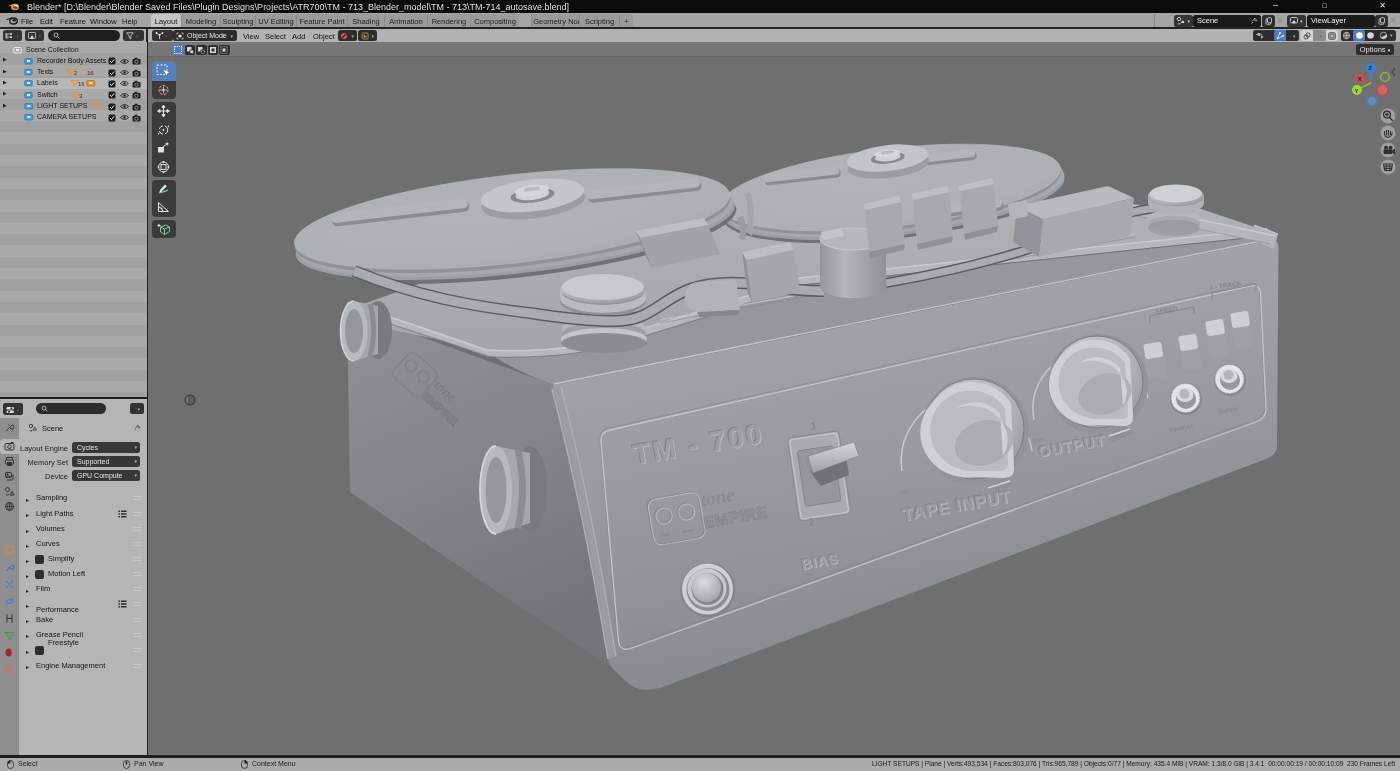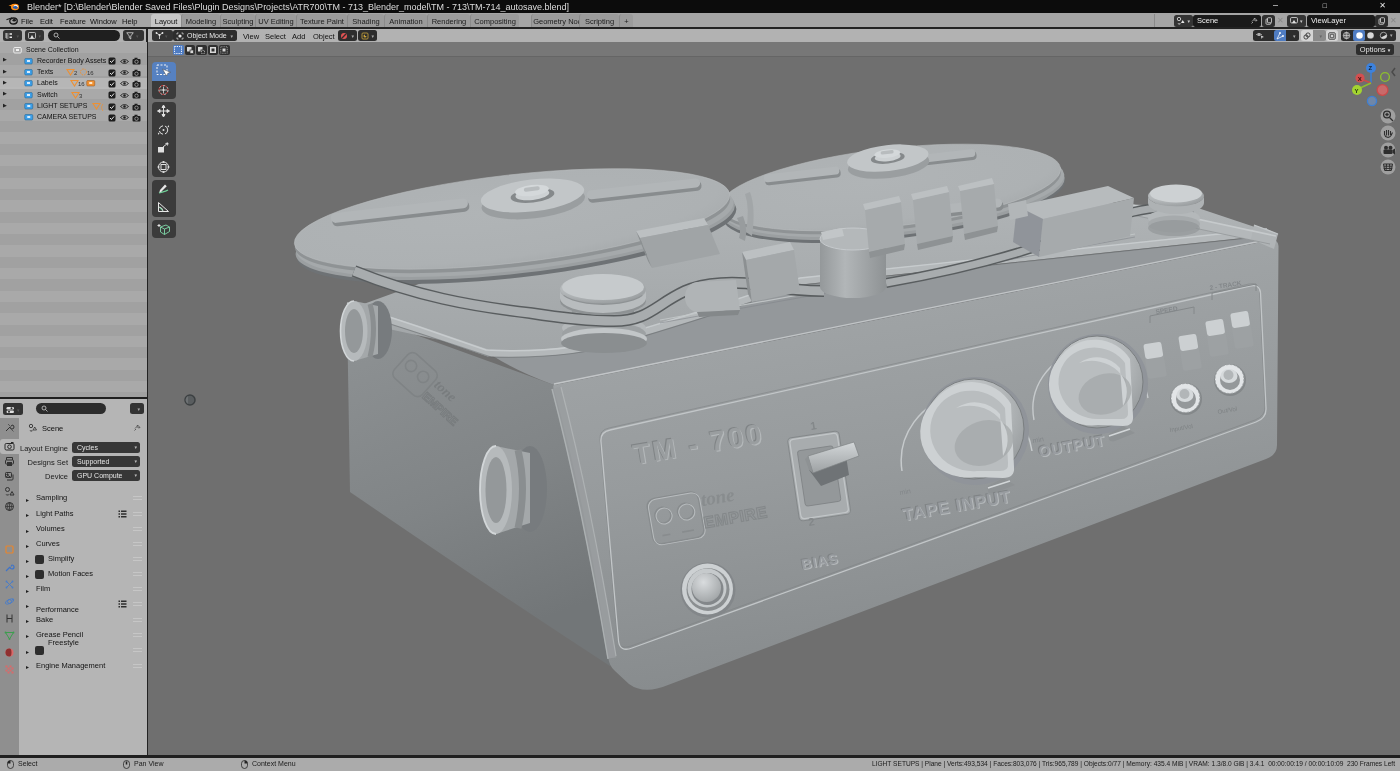--- a/index.html
+++ b/index.html
@@ -94,21 +94,21 @@
   </svg>
   <div class="menuitem" style="left:21px">File</div>
   <div class="menuitem" style="left:40px">Edit</div>
   <div class="menuitem" style="left:60px">Feature</div>
   <div class="menuitem" style="left:90px">Window</div>
   <div class="menuitem" style="left:122px">Help</div>
   <div class="wtab active" style="left:151px;width:30px">Layout</div>
   <div class="wtab" style="left:181px;width:39px">Modeling</div>
   <div class="wtab" style="left:220px;width:35px">Sculpting</div>
   <div class="wtab" style="left:255px;width:41px">UV Editing</div>
-  <div class="wtab" style="left:296px;width:51px">Texture Paint</div>
+  <div class="wtab" style="left:296px;width:51px">Feature Paint</div>
   <div class="wtab" style="left:347px;width:37px">Shading</div>
   <div class="wtab" style="left:384px;width:43px">Animation</div>
   <div class="wtab" style="left:427px;width:43px">Rendering</div>
   <div class="wtab" style="left:470px;width:49px">Compositing</div>
   <div class="wtab" style="left:531px;width:60px">Geometry Nodes</div>
   <div class="wtab" style="left:579px;width:40px">Scripting</div>
   <div class="wtab" style="left:619px;width:14px">+</div>
 
   <div style="position:absolute;left:1154px;top:1px;width:1px;height:13px;background:#8a8a8a"></div>
   <div class="darkbtn" style="left:1174px;top:1.5px;width:19px;height:12px;background:#343434"></div>
@@ -601,21 +601,21 @@
       <path d="M10 14 l3.5-6 3.5 6 Z" fill="none" stroke="#222" stroke-width="1.4"></path>
       <path d="M3 15 a4.5 4.5 0 0 0 7 0 Z" fill="#222"></path>
     </svg>
     <span style="position:absolute;left:23px;top:6px;font-size:7.5px">Scene</span>
     <svg class="abs" style="right:6px;top:6px" width="8" height="8" viewBox="0 0 16 16">
       <path d="M9 2 L14 7 L11 8 L8 5 Z M8 5 L4 9 M3 13 L6 10" stroke="#333" stroke-width="1.4" fill="none"></path>
     </svg>
 
     <span class="plabel" style="right:79px;top:26px">Layout Engine</span>
     <div class="pfield" style="top:24px">Cycles<span class="dn">▾</span></div>
-    <span class="plabel" style="right:79px;top:40px">Designs Set</span>
+    <span class="plabel" style="right:79px;top:40px">Memory Set</span>
     <div class="pfield" style="top:38px">Supported<span class="dn">▾</span></div>
     <span class="plabel" style="right:79px;top:54px">Device</span>
     <div class="pfield" style="top:52px">GPU Compute<span class="dn">▾</span></div>
     <div id="panels">
       <div class="panel">
             <span class="arr" style="left:7px;top:77.5px">▸</span>
             <span class="nm" style="left:17px;top:75px">Sampling</span>
             <div class="grip" style="right:5px;top:78px"></div>
           </div>
       <div class="panel">
@@ -645,21 +645,21 @@
           </div>
       <div class="panel">
             <span class="arr" style="left:7px;top:138.5px">▸</span>
             <div class="chk" style="left:16px;top:137px"></div>
             <span class="nm" style="left:29px;top:136px">Simplify</span>
             <div class="grip" style="right:5px;top:139px"></div>
           </div>
       <div class="panel">
             <span class="arr" style="left:7px;top:153.5px">▸</span>
             <div class="chk" style="left:16px;top:152px"></div>
-            <span class="nm" style="left:29px;top:151px">Motion Faces</span>
+            <span class="nm" style="left:29px;top:151px">Motion Left</span>
             <div class="grip" style="right:5px;top:154px"></div>
           </div>
       <div class="panel">
             <span class="arr" style="left:7px;top:168.5px">▸</span>
             <span class="nm" style="left:17px;top:166px">Film</span>
             <div class="grip" style="right:5px;top:169px"></div>
           </div>
       <div class="panel">
             <span class="arr" style="left:7px;top:183.5px">▸</span>
             <span class="nm" style="left:17px;top:187px">Performance</span>

